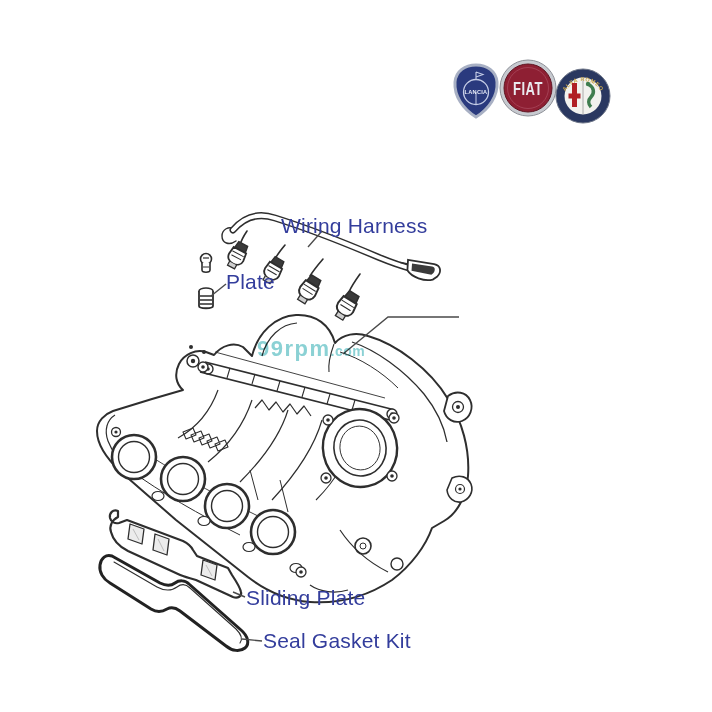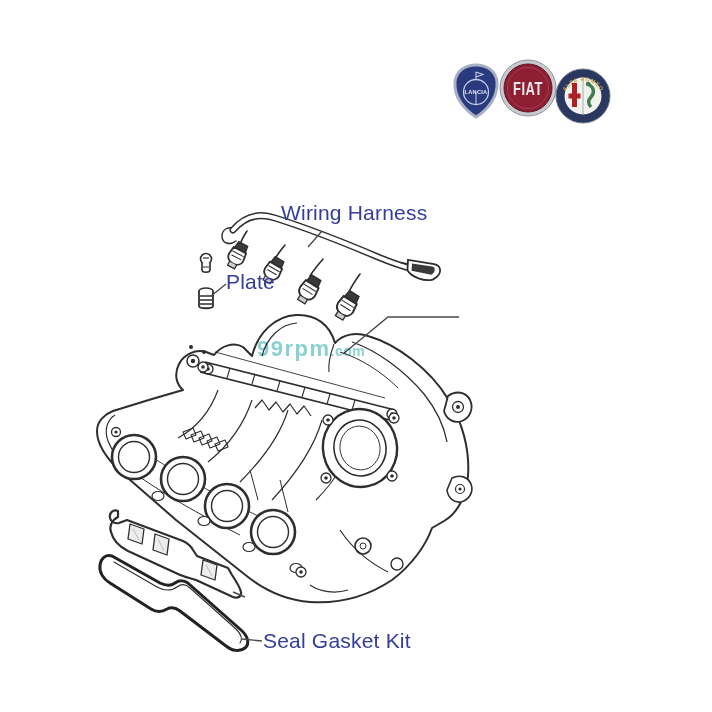--- a/index.html
+++ b/index.html
@@ -224,18 +224,19 @@
       <text font-size="5.6" font-weight="bold" fill="#caa84f" letter-spacing="0.6">
         <textPath href="#alfaArc" startOffset="50%" text-anchor="middle">ALFA ROMEO</textPath>
       </text>
     </g>
   </svg>
 
   <div class="watermark">
     <span class="wm-main">99rpm</span><span class="wm-suffix">.com</span>
   </div>
 
-  <div class="part-label" style="left:281px;top:201px;">Wiring Harness</div>
+  <div class="part-label" style="left:281px;top:214px;">Wiring Harness</div>
   <div class="part-label" style="left:226px;top:270px;">Plate</div>
+  <div class="part-label" style="left:246px;top:586px;">Sliding Plate</div>
   <div class="part-label" style="left:263px;top:629px;">Seal Gasket Kit</div>
 
 
 </div>
 
 </body></html>

